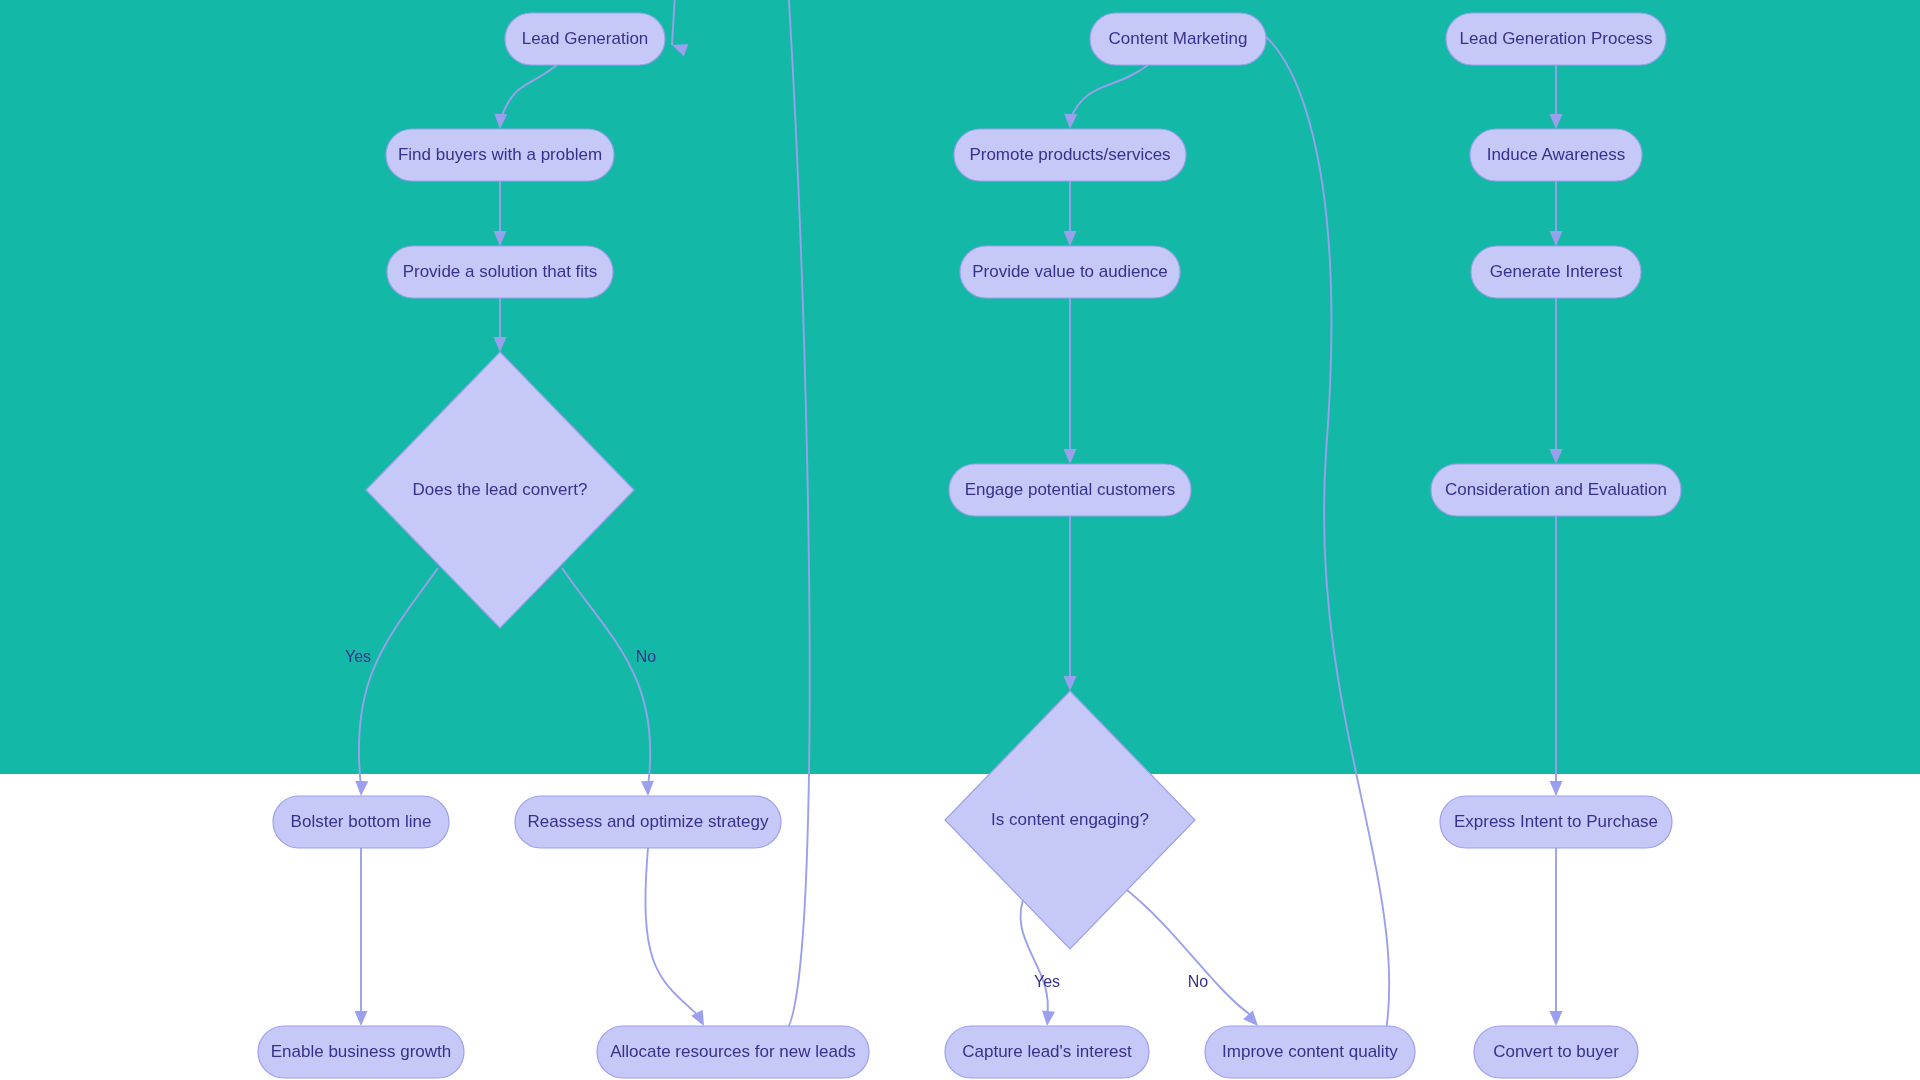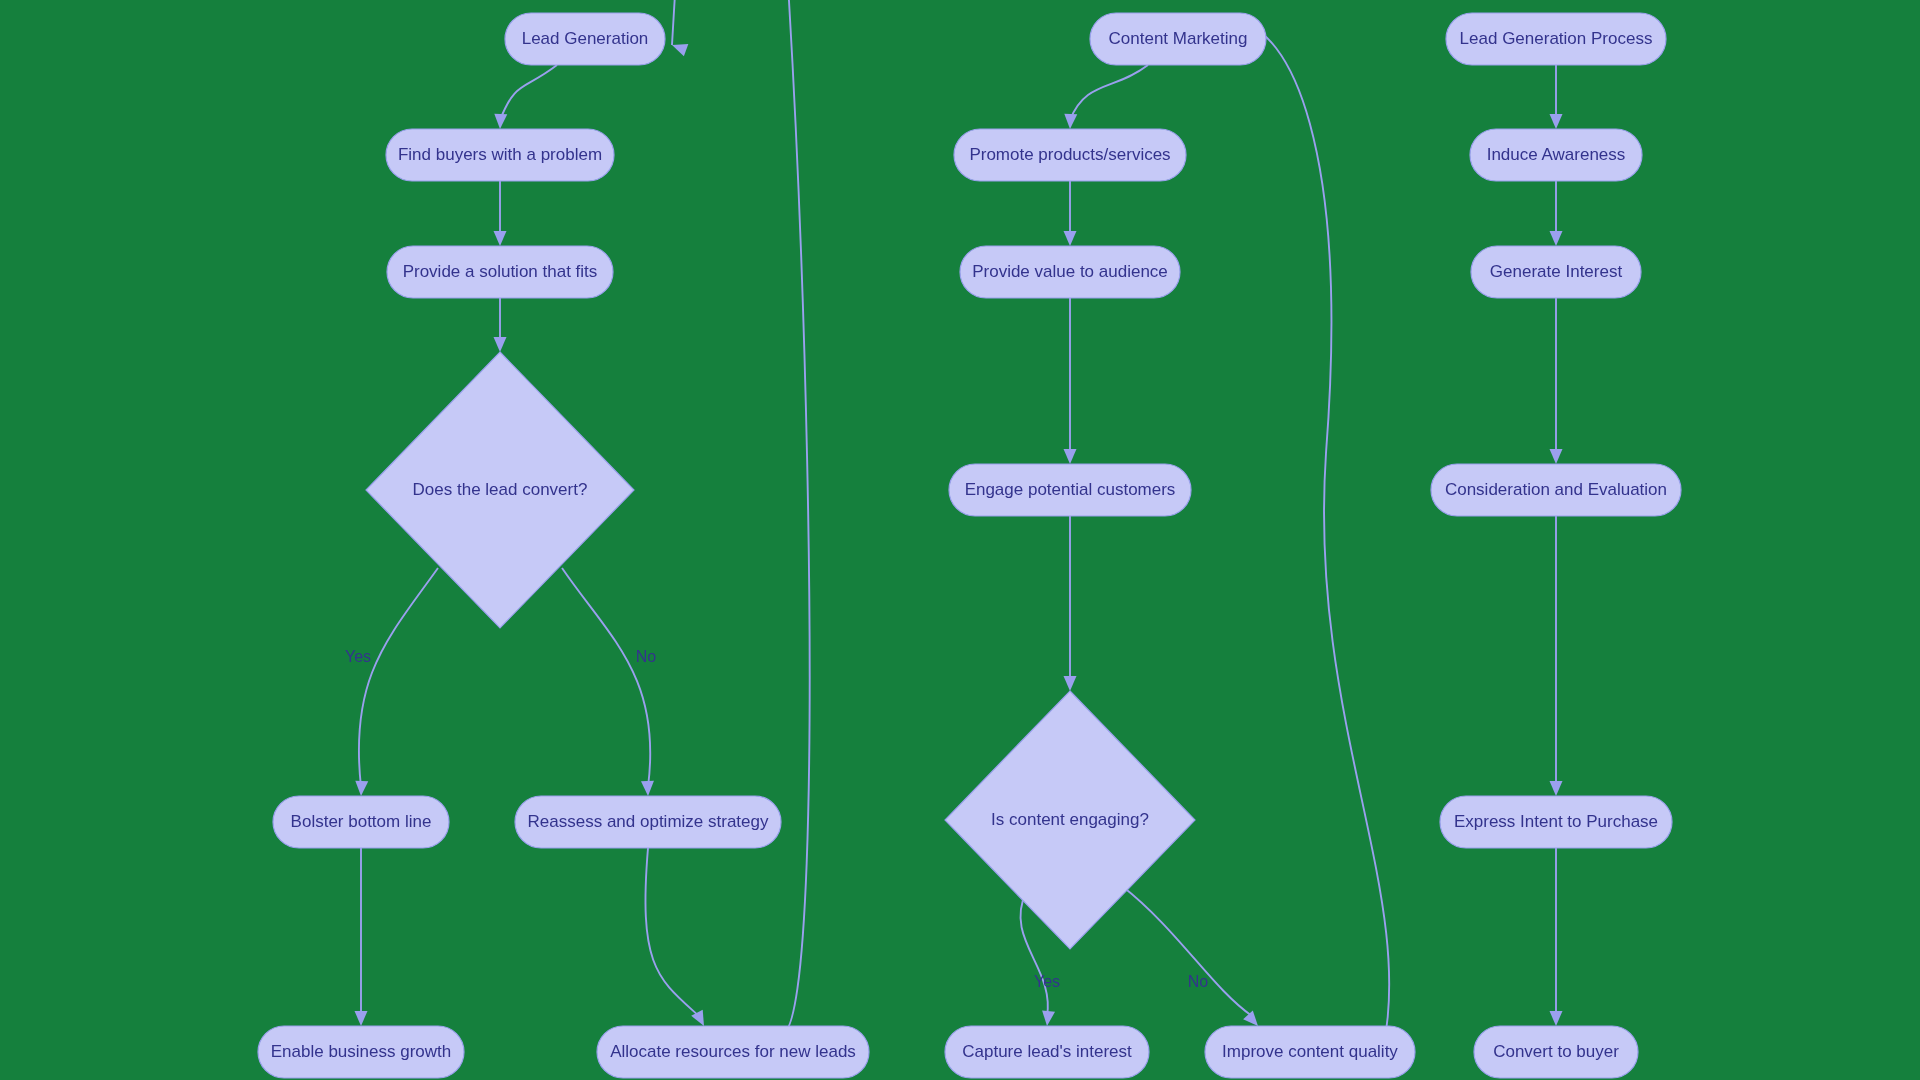--- a/index.html
+++ b/index.html
@@ -7,22 +7,22 @@
     padding: 0;
     background: #ffffff;
     width: 1920px;
     height: 1080px;
     overflow: hidden;
     font-family: "Liberation Sans", sans-serif;
   }
   #flow-root {
     position: relative;
     width: 1920px;
-    height: 1080px;
-    background: #15803d;
+    height: 774px;
+    background: #14b8a6;
   }
   svg#flow-svg {
     position: absolute;
     top: 0;
     left: 0;
     width: 1920px;
     height: 1080px;
     display: block;
   }
   .node-shape {

